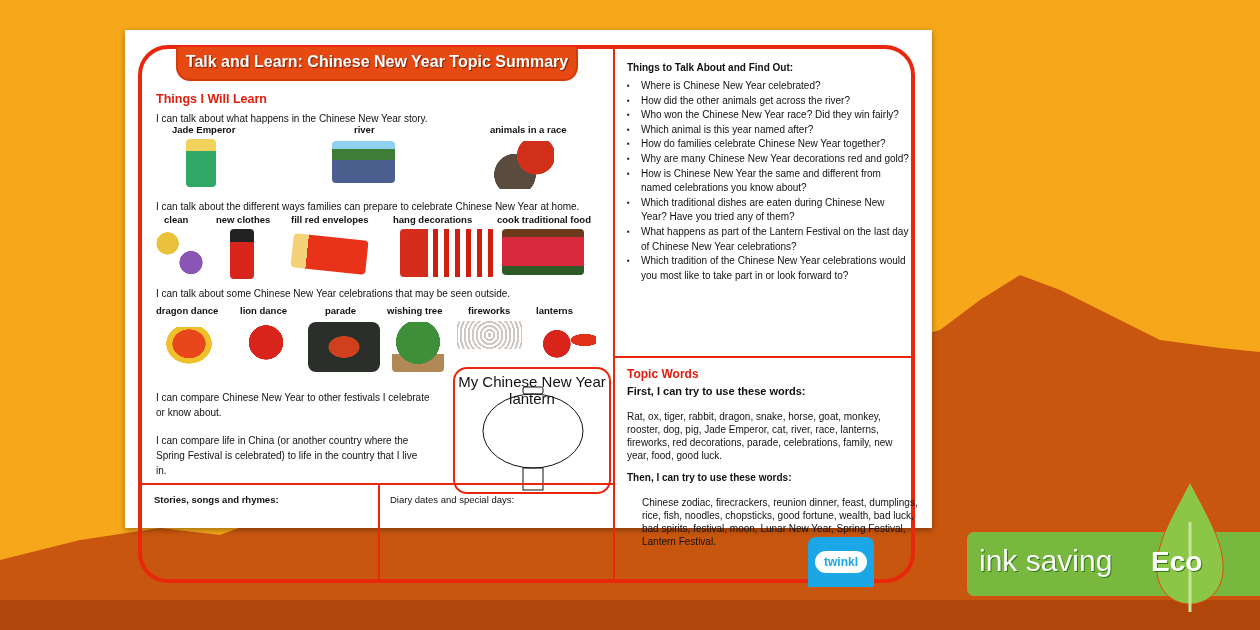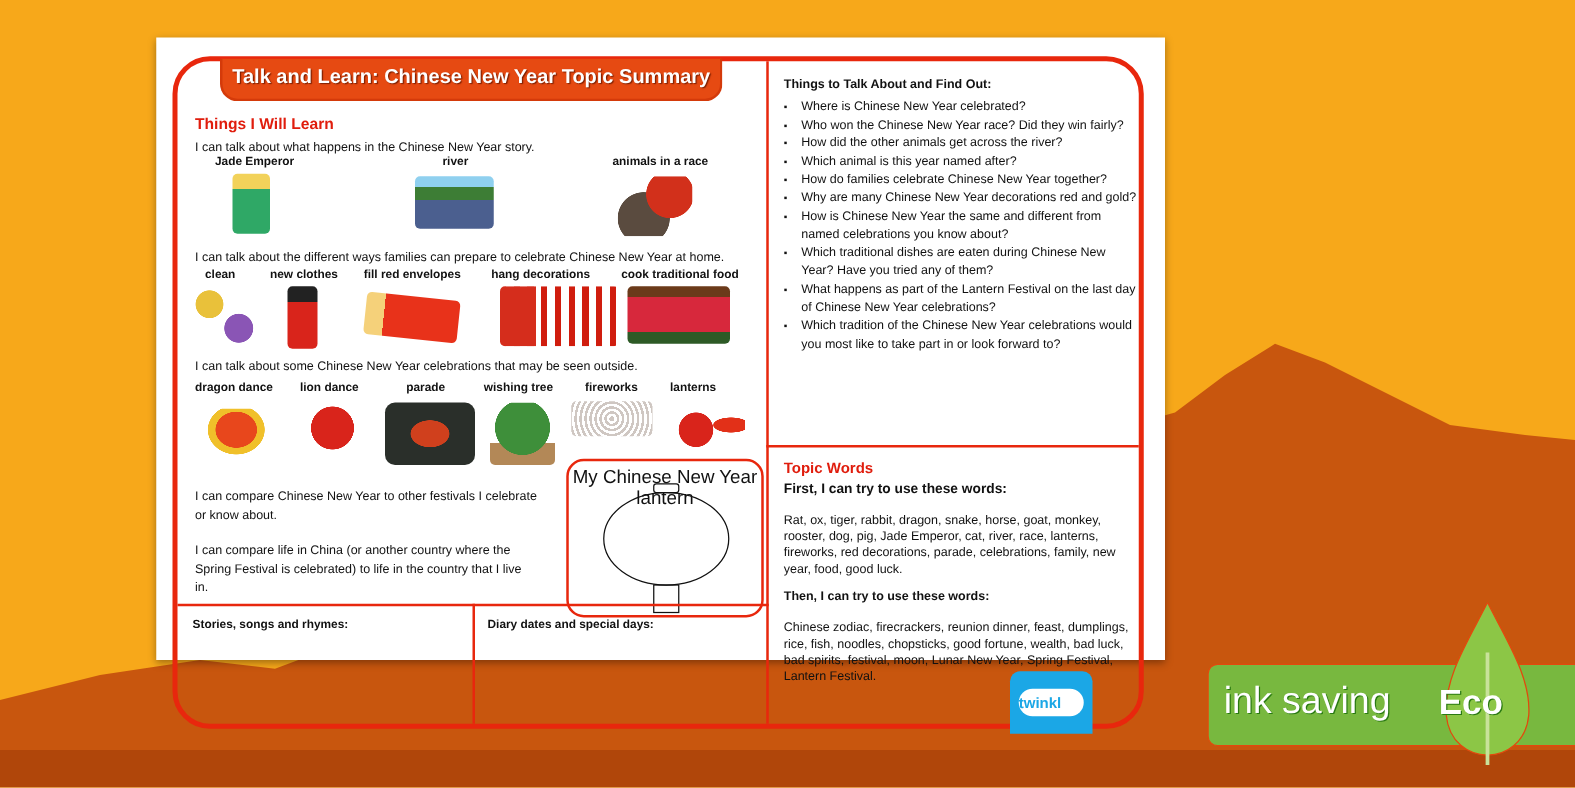--- a/index.html
+++ b/index.html
@@ -17,21 +17,21 @@
 .lbl{font-size:9.5px;color:#111;font-weight:bold;position:absolute;white-space:nowrap}
 .pic{position:absolute;border-radius:4px}
 .ul{list-style:none}
 .ul li{font-size:10px;line-height:14.6px;padding-left:16px;position:relative;color:#111}
 .ul li::before{content:"▪";position:absolute;left:2px;top:0;font-size:8px}
 .lanternbox{position:absolute;left:311px;top:318px;width:158px;height:127px;border:2px solid #e8270d;border-radius:14px}
 .eco{position:absolute;left:966px;top:531px;width:355px;height:66px;background:#78b83f;border-radius:8px 0 0 8px;border:1px solid #e2490d}
 .eco-text{position:absolute;left:12px;top:12px;font-size:30px;color:#fff;text-shadow:1px 1px 0 #2a7a12}
 .eco-bold{position:absolute;left:184px;top:14px;font-size:28px;font-weight:bold;color:#fff;text-shadow:1px 1px 0 #2a7a12}
 .twinkl{position:absolute;left:683px;top:507px;width:66px;height:50px;background:#1ba7e6;border-radius:8px 8px 0 0}
-.twinkl span{position:absolute;left:7px;top:14px;width:52px;height:22px;background:#fff;border-radius:12px;color:#1ba7e6;font-weight:bold;font-size:12px;text-align:left;line-height:22px}
+.twinkl span{position:absolute;left:7px;top:14px;width:52px;height:22px;background:#fff;border-radius:12px;color:#1ba7e6;font-weight:bold;font-size:12px;text-align:center;line-height:22px}
 </style>
 </head>
 <body>
 
 <svg class="bg" width="1260" height="630" viewBox="0 0 1260 630">
   <rect width="1260" height="630" fill="#f7a81a"></rect>
   <path d="M0 560 L80 540 L160 528 L220 535 L260 520 L940 330 L980 300 L1020 275 L1060 290 L1100 310 L1160 340 L1220 348 L1260 352 L1260 630 L0 630 Z" fill="#c8560e"></path>
   <rect x="0" y="600" width="1260" height="30" fill="#9c3a08" opacity="0.55"></rect>
 </svg>
 
@@ -82,43 +82,43 @@
       <svg width="154" height="110" style="position:absolute;left:0;top:16px">
         <rect x="68" y="2" width="20" height="7" rx="2" fill="none" stroke="#111"></rect>
         <ellipse cx="78" cy="46" rx="50" ry="37" fill="none" stroke="#111"></ellipse>
         <rect x="68" y="83" width="20" height="22" fill="none" stroke="#111"></rect>
       </svg>
     </div>
 
     <div class="hsep-left"></div>
     <div class="vsep2"></div>
     <div style="position:absolute;left:12px;top:445px;font-size:9.5px;font-weight:bold;color:#111">Stories, songs and rhymes:</div>
-    <div style="position:absolute;left:248px;top:445px;font-size:9.5px;font-weight:bold;color:#111">Diary dates and special days:</div>
+    <div style="position:absolute;left:248px;top:445px;font-size:9.5px;font-weight:normal;color:#111">Diary dates and special days:</div>
 
     <div class="vsep"></div>
     <div style="position:absolute;left:485px;top:13px;font-size:10px;font-weight:bold;color:#111">Things to Talk About and Find Out:</div>
     <ul class="ul" style="position:absolute;left:483px;top:30px;width:285px">
       <li>Where is Chinese New Year celebrated?</li>
+      <li>How did the other animals get across the river?</li>
       <li>Who won the Chinese New Year race? Did they win fairly?</li>
-      <li>How did the other animals get across the river?</li>
       <li>Which animal is this year named after?</li>
       <li>How do families celebrate Chinese New Year together?</li>
       <li>Why are many Chinese New Year decorations red and gold?</li>
       <li>How is Chinese New Year the same and different from named celebrations you know about?</li>
       <li>Which traditional dishes are eaten during Chinese New Year? Have you tried any of them?</li>
       <li>What happens as part of the Lantern Festival on the last day of Chinese New Year celebrations?</li>
       <li>Which tradition of the Chinese New Year celebrations would you most like to take part in or look forward to?</li>
     </ul>
 
     <div class="hsep-right"></div>
     <div class="h-red" style="position:absolute;left:485px;top:318px;font-size:12px">Topic Words</div>
     <div style="position:absolute;left:485px;top:336px;font-size:11px;font-weight:bold;color:#111">First, I can try to use these words:</div>
     <div class="txt" style="position:absolute;left:485px;top:361px;width:280px">Rat, ox, tiger, rabbit, dragon, snake, horse, goat, monkey, rooster, dog, pig, Jade Emperor, cat, river, race, lanterns, fireworks, red decorations, parade, celebrations, family, new year, food, good luck.</div>
     <div style="position:absolute;left:485px;top:423px;font-size:10px;font-weight:bold;color:#111">Then, I can try to use these words:</div>
-    <div class="txt" style="position:absolute;left:485px;top:447px;width:280px">Chinese zodiac, firecrackers, reunion dinner, feast, dumplings, rice, fish, noodles, chopsticks, good fortune, wealth, bad luck, bad spirits, festival, moon, Lunar New Year, Spring Festival, Lantern Festival.</div>
+    <div class="txt" style="position:absolute;left:500px;top:447px;width:280px">Chinese zodiac, firecrackers, reunion dinner, feast, dumplings, rice, fish, noodles, chopsticks, good fortune, wealth, bad luck, bad spirits, festival, moon, Lunar New Year, Spring Festival, Lantern Festival.</div>
   </div>
   <div class="twinkl">
       <span>twinkl</span>
     </div>
 </div>
 
 <div class="eco">
   <svg width="70" height="130" style="position:absolute;left:188px;top:-50px">
     <path d="M35 0 C50 30 70 60 68 90 C66 112 50 122 35 122 C20 122 4 112 2 90 C0 60 20 30 35 0 Z" fill="#8cc646" stroke="#e2490d" stroke-width="1"></path>
     <line x1="35" y1="40" x2="35" y2="130" stroke="#c9e29a" stroke-width="3"></line>

